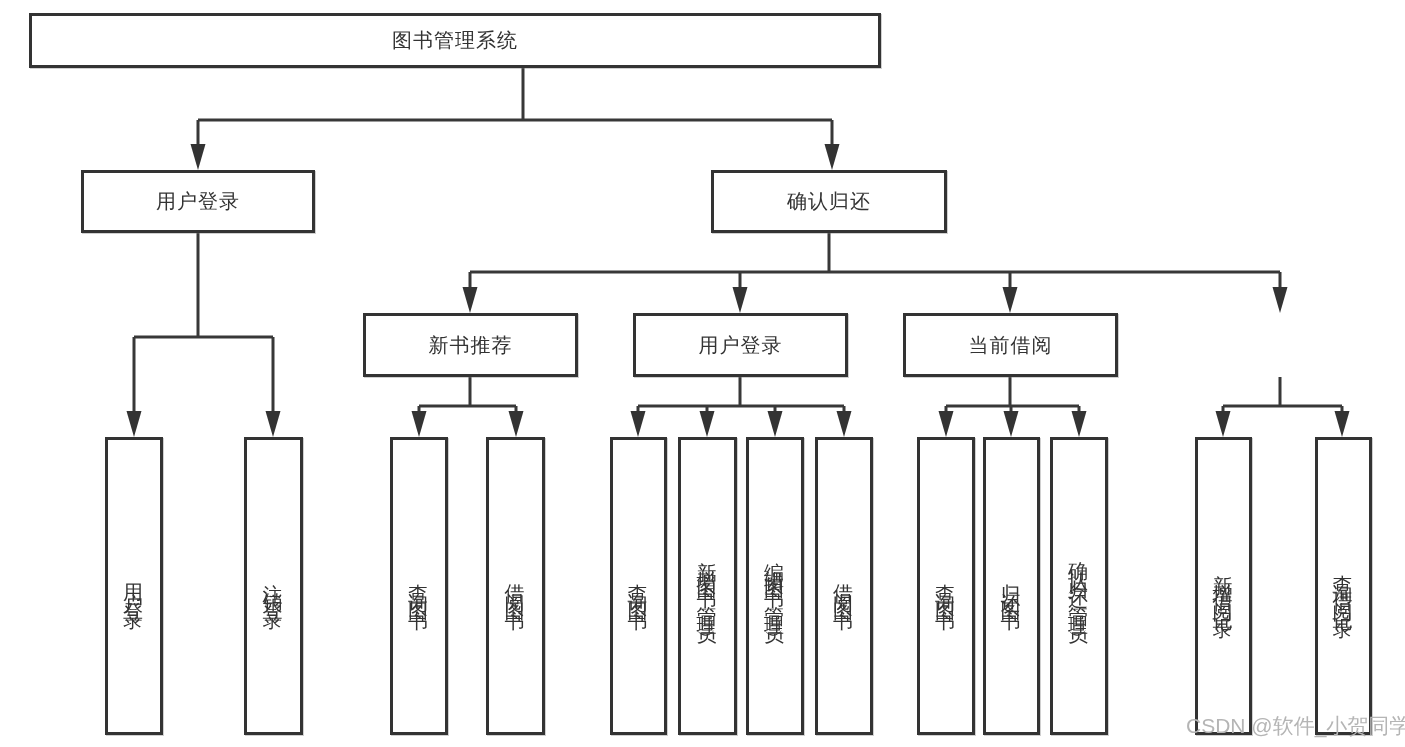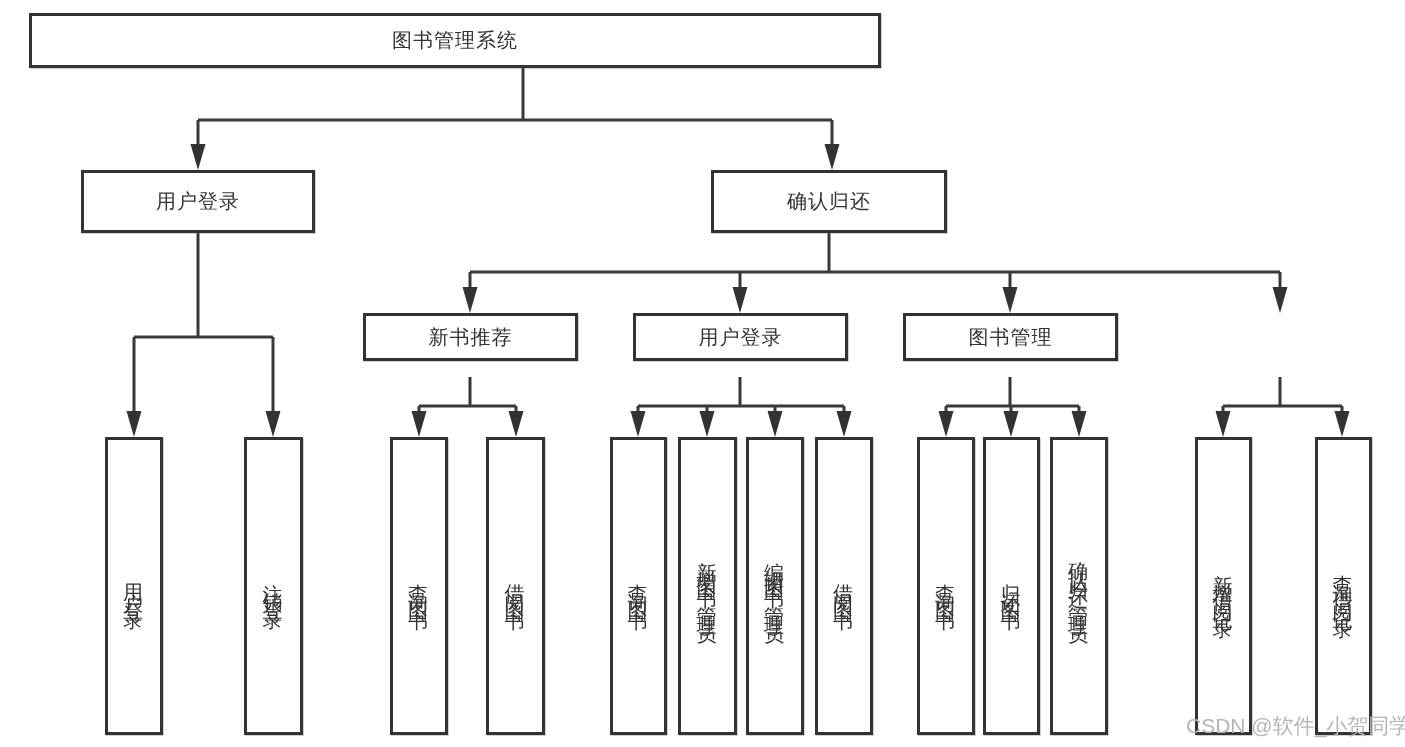--- a/index.html
+++ b/index.html
@@ -23,21 +23,21 @@
     align-items:center;
     justify-content:center;
     font-size:20px;
     letter-spacing:1px;
     box-shadow:1px 1px 0 rgba(120,120,120,.35);
   }
   .root{left:29px;top:13px;width:852px;height:55px;}
   .lvl2,.lvl3{height:63px;}
   .n-user-login{left:81px;top:170px;width:234px;}
   .n-book-mgmt{left:711px;top:170px;width:236px;}
-  .lvl3{top:313px;width:215px;height:48px;justify-content:center;}
+  .lvl3{top:313px;width:215px;height:64px;justify-content:center;}
   .n-newbook{left:363px;}
   .n-borrowing{left:633px;}
   .n-current{left:903px;}
   .n-records{left:1173px;}
   .leaf{top:437px;height:298px;}
   .leaf span{
     writing-mode:vertical-rl;
     text-orientation:mixed;
     letter-spacing:9px;
     font-size:20px;
@@ -117,21 +117,21 @@
     <span>确认归还</span>
   </div>
 
   <div class="node lvl3 n-newbook">
     <span>新书推荐</span>
   </div>
   <div class="node lvl3 n-borrowing">
     <span>用户登录</span>
   </div>
   <div class="node lvl3 n-current">
-    <span>图书管理</span>
+    <span>当前借阅</span>
   </div>
 
   <div class="node leaf f1">
     <span>用户登录</span>
   </div>
   <div class="node leaf f2">
     <span>注销登录</span>
   </div>
   <div class="node leaf f3">
     <span>查询图书</span>

